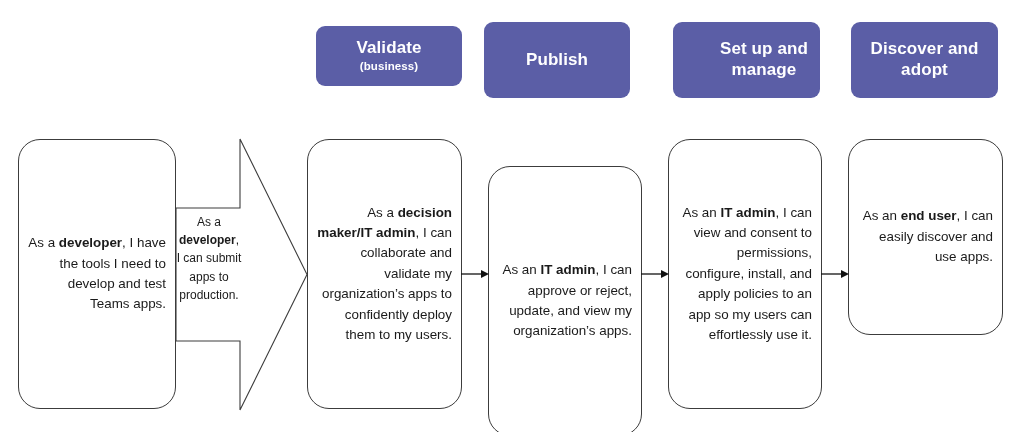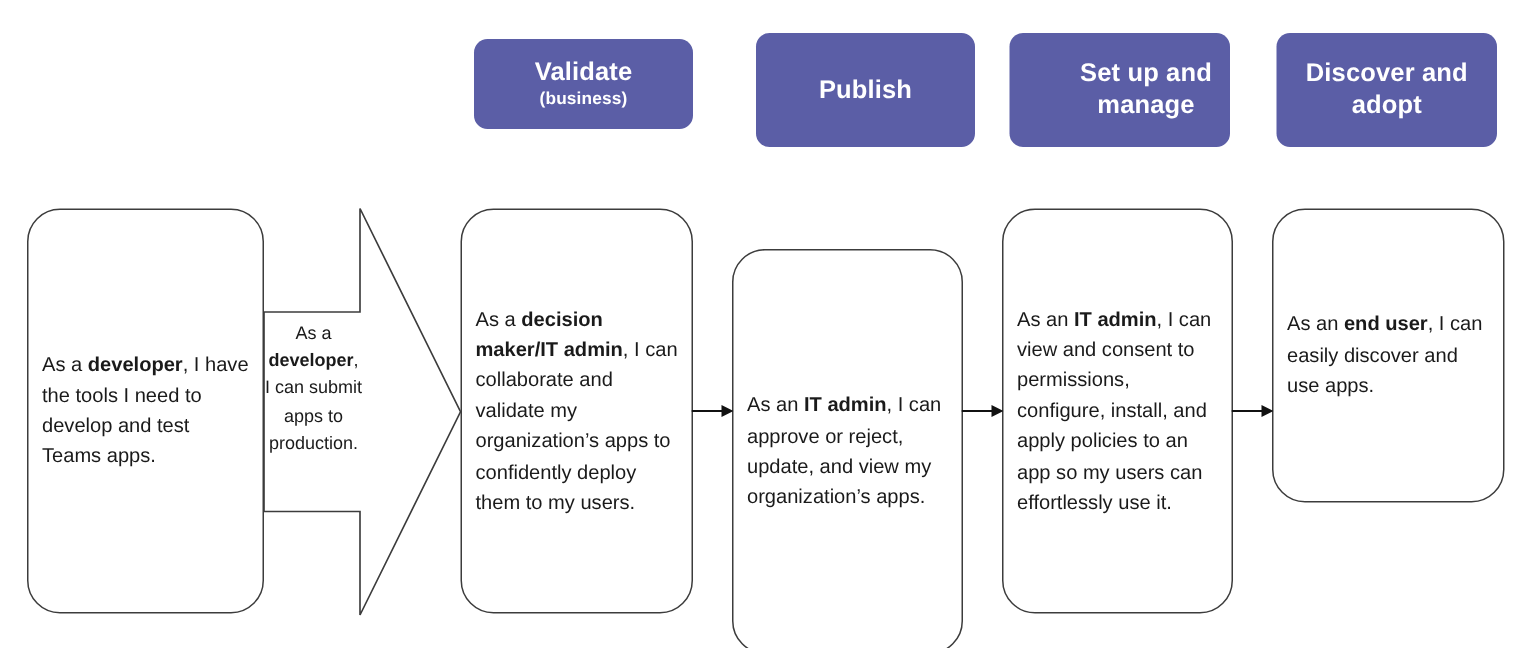--- a/index.html
+++ b/index.html
@@ -53,21 +53,21 @@
     background: #ffffff;
     border: 1px solid #3c3c3c;
     border-radius: 22px;
     box-sizing: border-box;
     display: flex;
     align-items: center;
     justify-content: center;
     padding: 6px 9px;
   }
   .persona-text {
-    text-align: left;
+    text-align: right;
     font-size: 13.4px;
     line-height: 1.52;
     color: #1a1a1a;
     width: 100%;
   }
   .persona-text b { font-weight: bold; }
 
   
   .block-arrow {
     position: absolute;
@@ -99,21 +99,21 @@
 <body>
 
 <div id="stage">
 
 
   <div class="phase-chip" style="left:316px; top:26px; width:146px; height:60px;">
     <span>Validate</span>
     <span class="sub">(business)</span>
   </div>
 
-  <div class="phase-chip" style="left:504px; top:22px; width:146px; height:76px;">
+  <div class="phase-chip" style="left:484px; top:22px; width:146px; height:76px;">
     <span>Publish</span>
   </div>
 
   <div class="phase-chip" style="left:673px; top:22px; width:147px; height:76px;padding-left:43px;">
     <span>Set up and manage</span>
   </div>
 
   <div class="phase-chip" style="left:851px; top:22px; width:147px; height:76px;">
     <span>Discover and adopt</span>
   </div>

